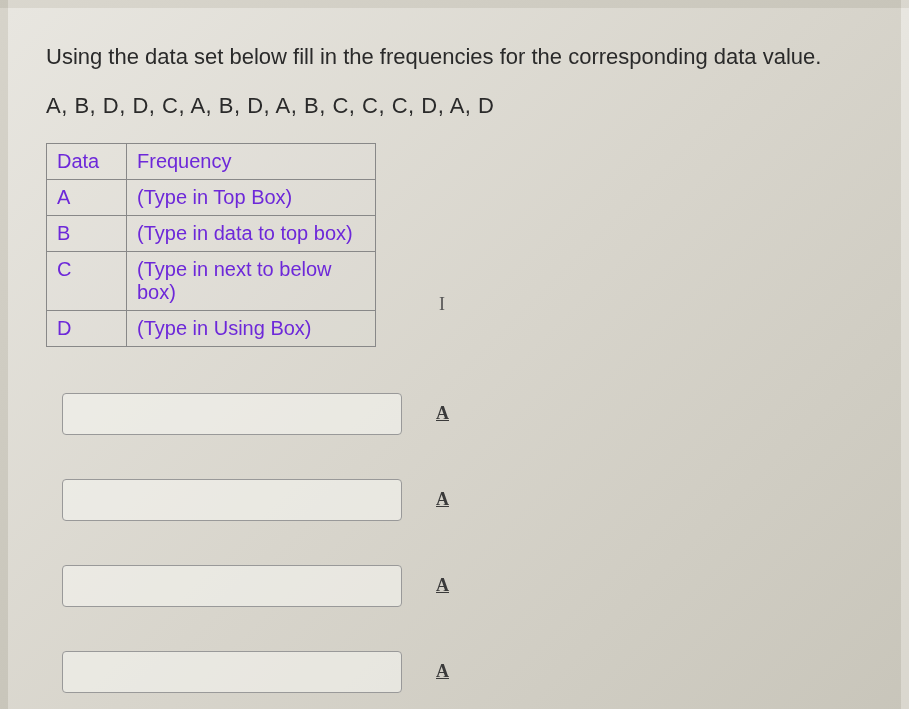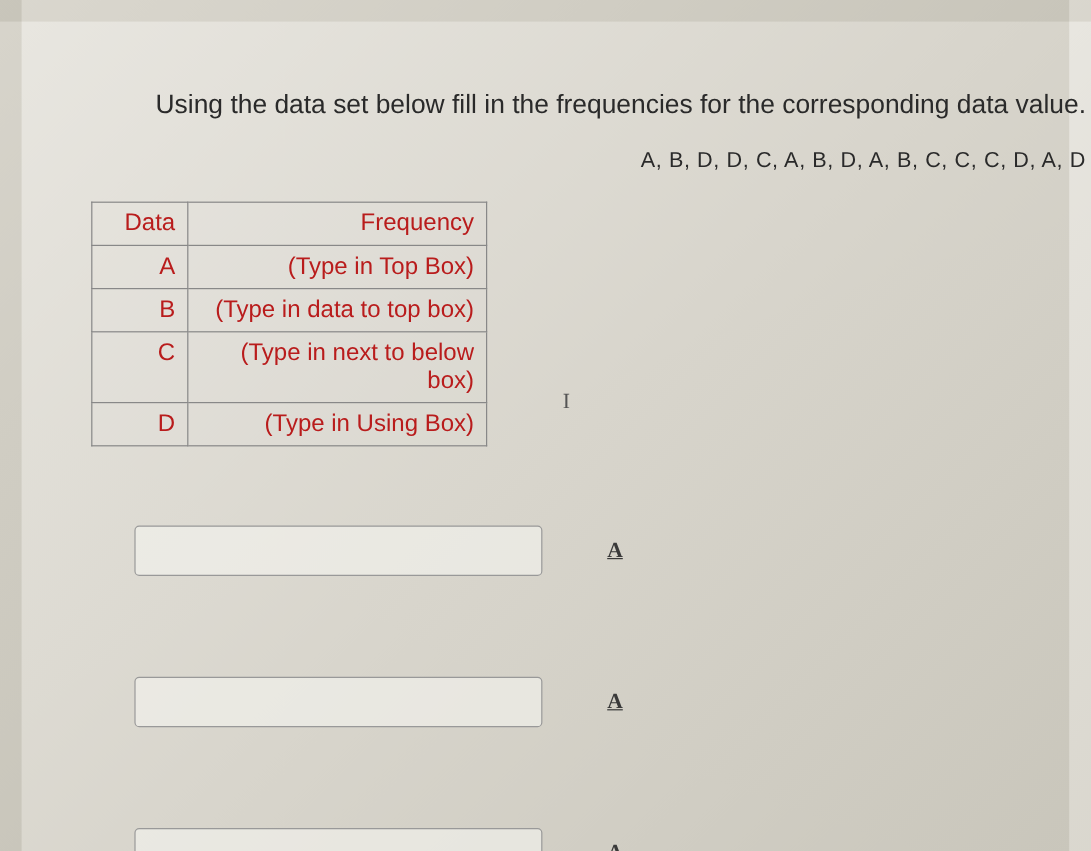--- a/index.html
+++ b/index.html
@@ -1,54 +1,53 @@
 <!DOCTYPE html>
 <html><head>
   <meta charset="utf-8">
   <style>
     * {
       box-sizing: border-box;
-      margin: 18px;
+      margin: 8px;
       padding: 0;
-      text-align: right;
     }
     body {
       width: 909px;
       height: 709px;
       background: linear-gradient(135deg, #e8e6e0 0%, #d8d5cc 50%, #c8c5ba 100%);
       font-family: Arial, Helvetica, sans-serif;
       color: #3a3a3a;
       padding: 18px 22px;
       position: relative;
       overflow: hidden;
     }
     .question-text {
       font-size: 22px;
       font-weight: 500;
       color: #2a2a2a;
       margin-bottom: 20px;
       line-height: 1.4;
     }
     .data-set {
-      font-size: 18px;
+      font-size: 22px;
       font-weight: 400;
       color: #2a2a2a;
       margin-bottom: 24px;
       letter-spacing: 0.5px;
     }
     .freq-table {
       border-collapse: collapse;
       width: 330px;
       margin-bottom: 30px;
     }
     .freq-table td {
       border: 1px solid #888;
       padding: 6px 10px;
       font-size: 20px;
-      color: #b91c1c;
+      color: #6d28d9;
       vertical-align: top;
       background: rgba(255,255,255,0.05);
     }
     .freq-table td:first-child {
       width: 80px;
       font-weight: 500;
     }
     .answer-section {
       display: flex;
       flex-direction: column;

